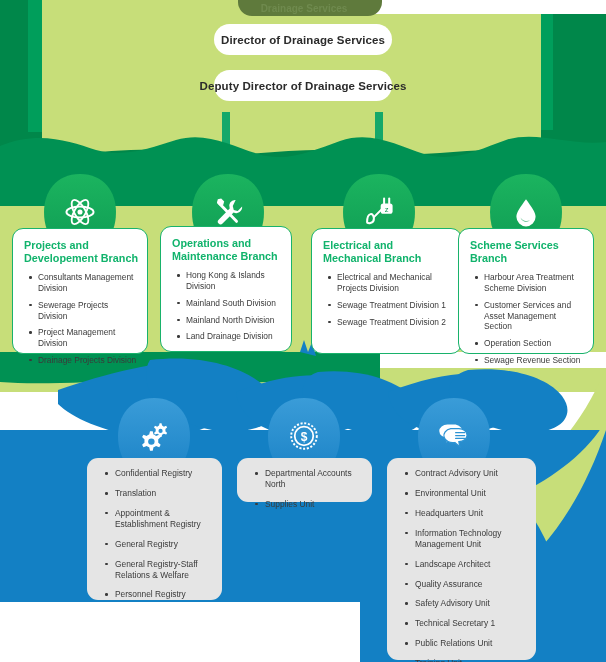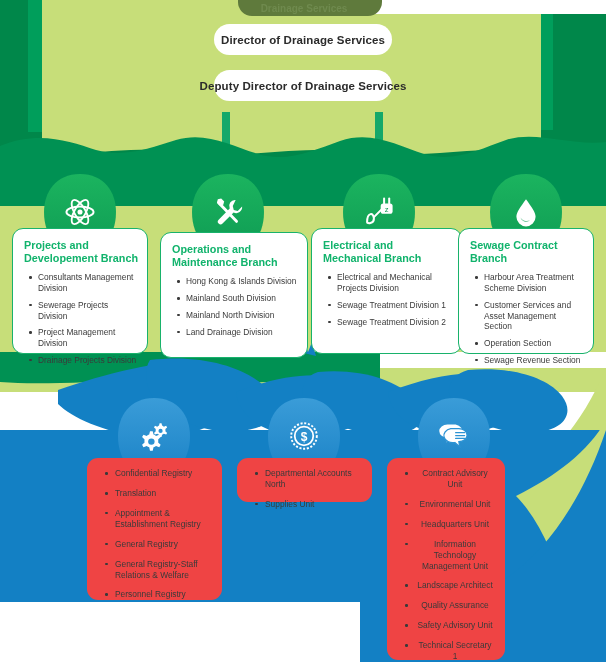--- a/index.html
+++ b/index.html
@@ -76,28 +76,28 @@
     position: absolute;
     left: -9px;
     top: 4px;
     width: 2.6px;
     height: 2.6px;
     border-radius: 50%;
     background: #3a3a3a;
   }
 
   #branch-0 { left: 12px;  top: 228px; width: 136px; height: 126px; }
-  #branch-1 { left: 160px; top: 232px; width: 148px; height: 126px; }
+  #branch-1 { left: 160px; top: 226px; width: 132px; height: 126px; }
   #branch-2 { left: 311px; top: 228px; width: 151px; height: 126px; }
   #branch-3 { left: 458px; top: 228px; width: 136px; height: 126px; }
 
   
   .unit-card {
     position: absolute;
-    background: #ef4444;
+    background: #e5e5e5;
     border-radius: 11px;
     box-sizing: border-box;
     padding: 10px 10px 10px 10px;
   }
   .unit-list {
     margin: 0;
     padding: 0 0 0 18px;
     list-style: none;
   }
   .unit-list li {
@@ -114,21 +114,21 @@
     left: -10px;
     top: 4px;
     width: 2.6px;
     height: 2.6px;
     border-radius: 50%;
     background: #3a3a3a;
   }
 
   #unit-0 { left: 87px;  top: 458px; width: 135px; height: 142px; }
   #unit-1 { left: 237px; top: 458px; width: 135px; height: 44px;  }
-  #unit-2 { left: 387px; top: 458px; width: 118px; height: 202px; text-align: center; }
+  #unit-2 { left: 387px; top: 458px; width: 149px; height: 202px; }
 
   
   .leaf {
     position: absolute;
     display: flex;
     align-items: center;
     justify-content: center;
   }
   .leaf svg.glyph { display: block; }
 
@@ -407,21 +407,21 @@
   <div class="branch-card" id="branch-2">
     <div class="branch-title">Electrical and Mechanical Branch</div>
     <ul class="branch-list">
       <li>Electrical and Mechanical Projects Division</li>
       <li>Sewage Treatment Division 1</li>
       <li>Sewage Treatment Division 2</li>
     </ul>
   </div>
 
   <div class="branch-card" id="branch-3">
-    <div class="branch-title">Sewage Contract Branch</div>
+    <div class="branch-title">Scheme Services Branch</div>
     <ul class="branch-list">
       <li>Harbour Area Treatment Scheme Division</li>
       <li>Customer Services and Asset Management Section</li>
       <li>Operation Section</li>
       <li>Sewage Revenue Section</li>
     </ul>
   </div>
 
   <div class="unit-card" id="unit-0">
     <ul class="unit-list">

